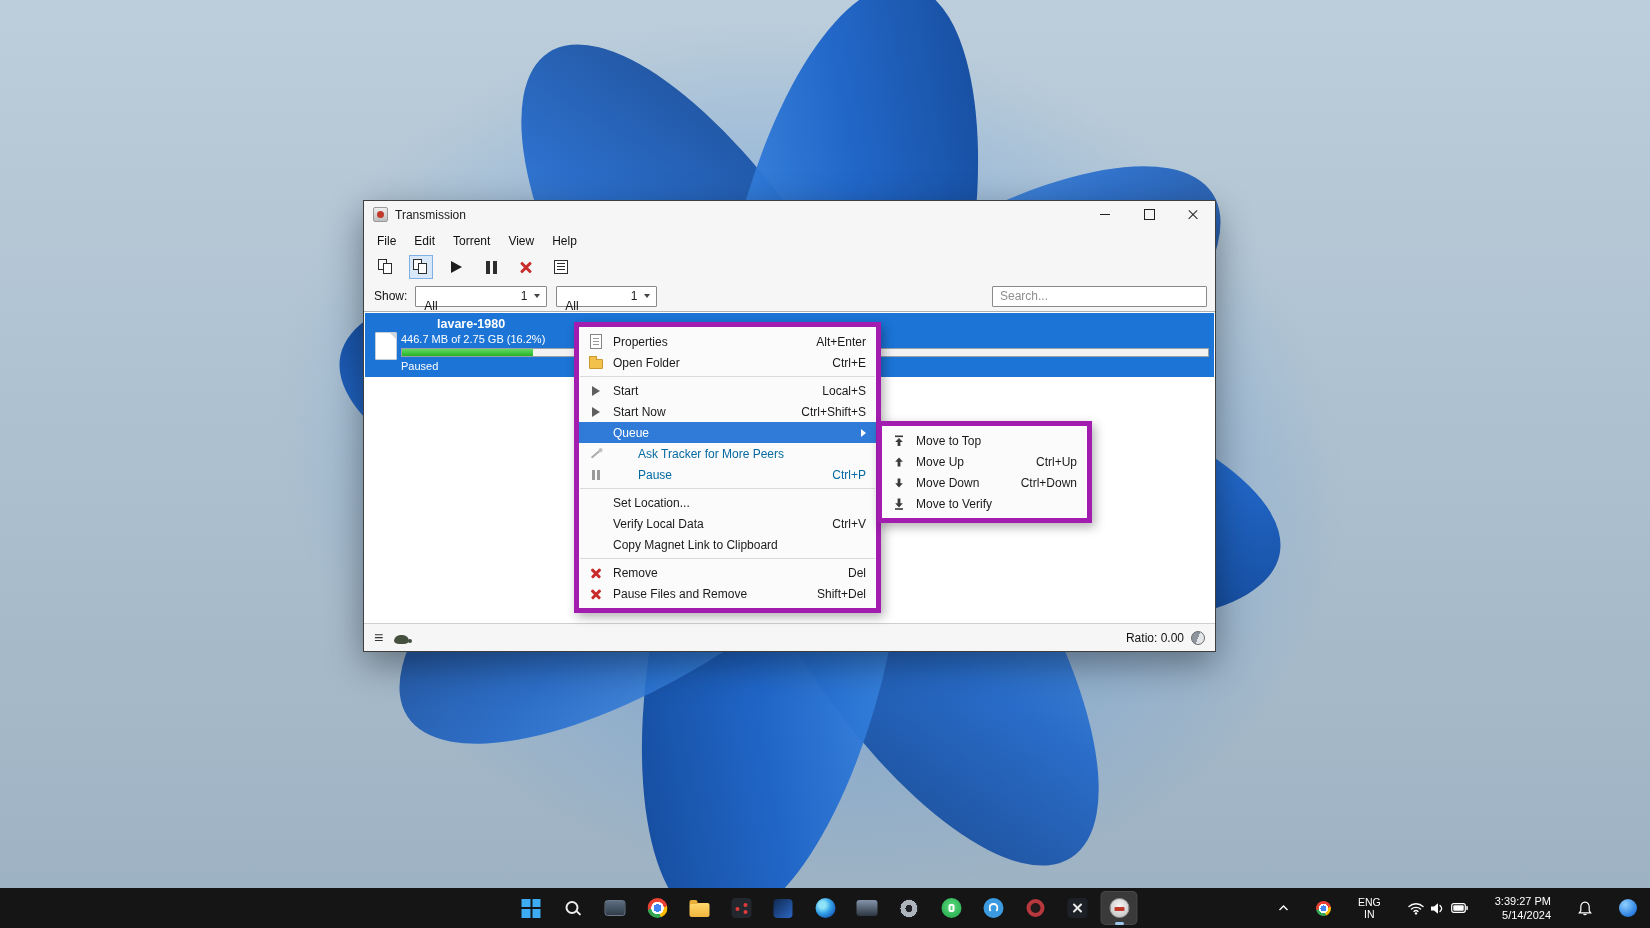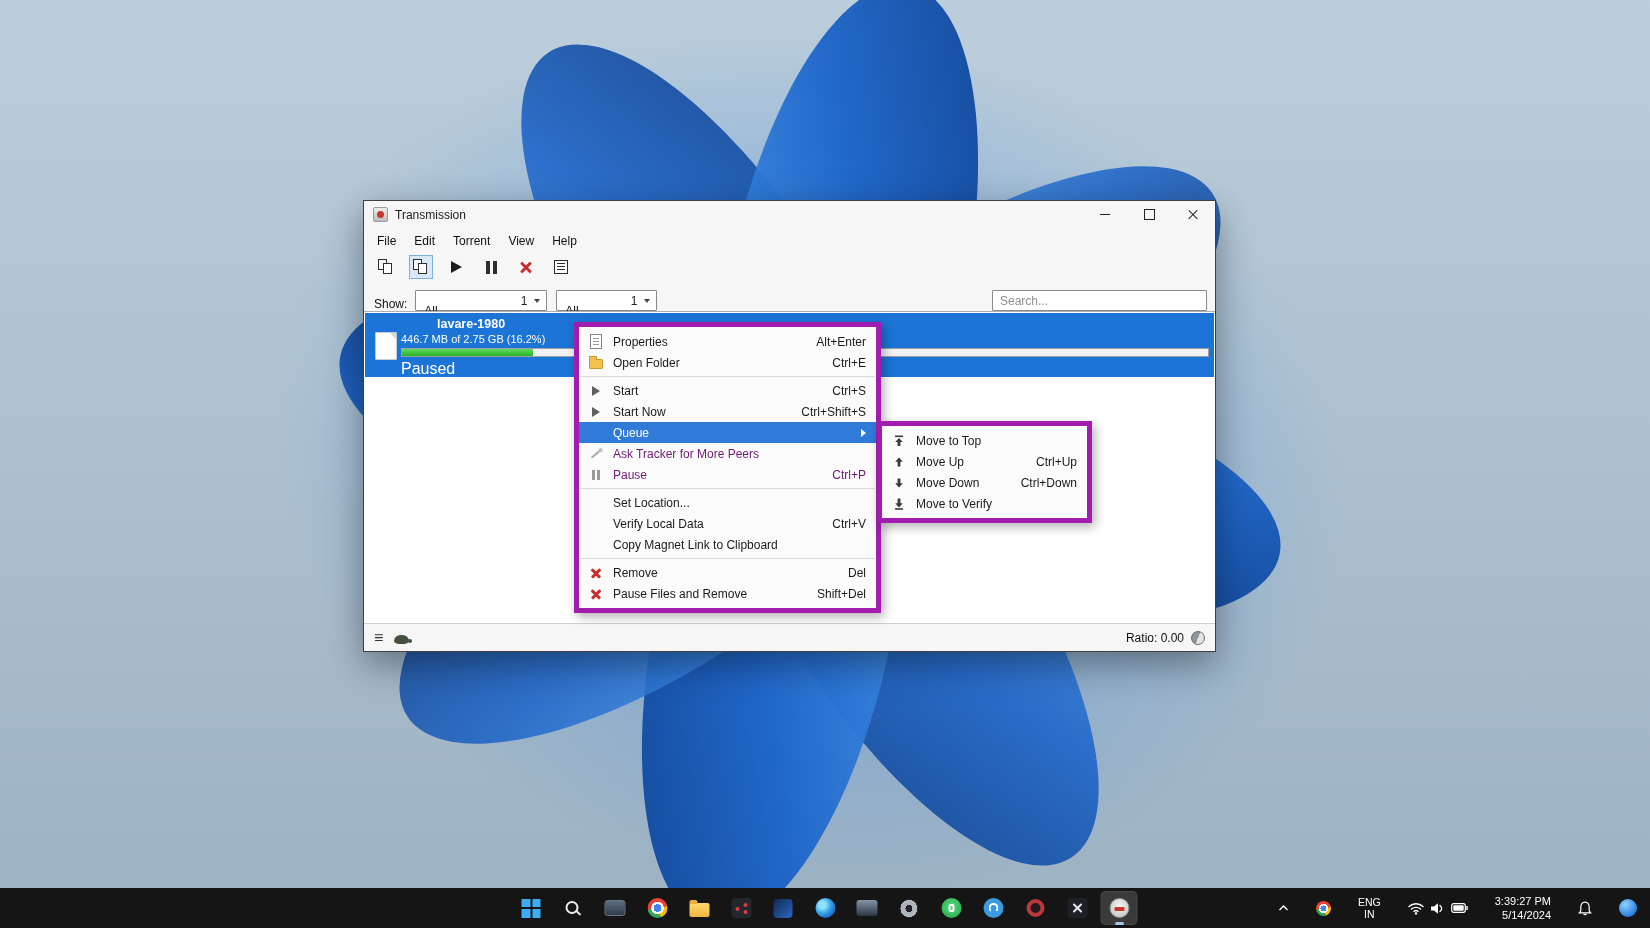--- a/index.html
+++ b/index.html
@@ -38,21 +38,21 @@
   .tb-play{width:0;height:0;border-left:11px solid #1d1d1d;border-top:6.5px solid transparent;border-bottom:6.5px solid transparent;}
   .tb-pause{display:flex;gap:3px;}
   .tb-pause::before,.tb-pause::after{content:"";width:4px;height:13px;background:#2d2d2d;}
   .x-shape{position:relative;width:12px;height:12px;}
   .x-shape::before,.x-shape::after{content:"";position:absolute;left:-1px;top:5px;width:14px;height:3px;background:#c92c2c;border-radius:1px;}
   .x-shape::before{transform:rotate(45deg);} .x-shape::after{transform:rotate(-45deg);}
   .tb-details{width:14px;height:14px;border:1.5px solid #2d2d2d;position:relative;box-sizing:border-box;background:#fff;}
   .tb-details::before{content:"";position:absolute;left:2px;right:2px;top:2px;height:7px;
     background:repeating-linear-gradient(180deg,#2d2d2d 0 1px,transparent 1px 3px);}
 
-  .filterbar{display:flex;align-items:flex-end;height:30px;padding:0 8px 0 10px;background:#f6f6f6;}
+  .filterbar{display:flex;align-items:center;height:30px;padding:0 8px 0 10px;background:#f6f6f6;}
   .show-label{margin-right:8px;}
   .dropdown{display:flex;align-items:center;background:#fff;border:1px solid #8a8a8a;height:21px;
     padding:0 6px 0 8px;box-sizing:border-box;border-radius:1px;}
   .dd1{width:132px;margin-right:9px;} .dd2{width:101px;}
   .dd-value{flex:1;margin-top:20px;} .dd-count{margin-right:7px;color:#222;}
   .dd-arrow{width:0;height:0;border-top:4px solid #444;border-left:3.5px solid transparent;border-right:3.5px solid transparent;}
   .search{margin-left:auto;width:215px;height:21px;border:1px solid #8a8a8a;border-radius:1px;
     padding:0 7px;font:12px "Liberation Sans",sans-serif;box-sizing:border-box;background:#fff;color:#222;}
   .search::placeholder{color:#8f8f8f;}
 
@@ -60,42 +60,42 @@
   .torrent-row{position:absolute;left:1px;right:1px;top:1px;height:64px;background:#1b74d6;color:#fff;}
   .doc-icon{position:absolute;left:10px;top:19px;width:20px;height:26px;background:#fff;
     border:1px solid #c5cdd6;border-radius:1px;}
   .doc-icon::before{content:"";position:absolute;right:0;top:0;width:0;height:0;
     border-top:6px solid #cfd7df;border-left:6px solid transparent;}
   .t-text{position:absolute;left:36px;right:5px;top:4px;}
   .t-name{font-weight:700;font-size:12.5px;margin-left:36px;}
   .t-size{font-size:11px;margin-top:2px;}
   .t-progress{margin-top:3px;height:9px;background:#f2f2f2;border:1px solid #98a0a8;box-sizing:border-box;}
   .t-fill{height:100%;background:linear-gradient(180deg,#63da63,#27b227);}
-  .t-status{font-size:16px;margin-top:3px;}
+  .t-status{font-size:11px;margin-top:3px;}
 
   .statusbar{height:27px;background:#f6f6f6;border-top:1px solid #cfcfcf;display:flex;align-items:center;
     padding:0 10px;gap:11px;}
   .hamburger{font-size:16px;color:#333;line-height:1;}
   .turtle{width:15px;height:9px;background:#45503f;border-radius:50% 50% 40% 40% / 75% 75% 40% 40%;position:relative;margin-top:3px;}
   .turtle::before{content:"";position:absolute;right:-3px;bottom:1px;width:4px;height:4px;background:#45503f;border-radius:50%;}
   .ratio-wrap{margin-left:auto;display:flex;align-items:center;gap:7px;}
   .ratio-pie{width:14px;height:14px;border-radius:50%;border:1px solid #6a6a6a;box-sizing:border-box;
     background:conic-gradient(from 200deg,#8e959c 0 180deg,#e2e6ea 180deg 360deg);}
 
   
   .menu{position:absolute;background:#fbfbfb;border:5px solid #a21caf;box-shadow:3px 4px 10px rgba(0,0,0,.3);
     padding:4px 0;font-size:12px;color:#1a1a1a;box-sizing:border-box;}
   .context-menu{left:574px;top:322px;width:307px;z-index:50;}
   .submenu{left:877px;top:421px;width:215px;z-index:60;}
   .menu-item{display:flex;align-items:center;height:21px;padding:0 10px 0 8px;position:relative;}
   .mi-icon{width:18px;min-width:18px;display:flex;align-items:center;justify-content:center;margin-right:8px;}
   .mi-label{flex:1;white-space:nowrap;}
   .mi-shortcut{margin-left:18px;white-space:nowrap;}
   .menu-item.highlight{background:#2f7bd7;color:#fff;}
-  .menu-item.disabled{color:#701a75;}
+  .menu-item.disabled{color:#0369a1;gap:25px;}
   .menu-sep{height:1px;background:#dadada;margin:3px 1px;}
   .mi-sub-arrow{width:0;height:0;border-left:5px solid #fff;border-top:4px solid transparent;border-bottom:4px solid transparent;margin-left:8px;}
 
   .icon-doc{width:10px;height:13px;border:1px solid #858585;background:#fff;position:relative;box-sizing:content-box;}
   .icon-doc::before{content:"";position:absolute;left:2px;right:2px;top:3px;height:7px;
     background:repeating-linear-gradient(180deg,#9a9a9a 0 1px,transparent 1px 3px);}
   .icon-folder{width:14px;height:10px;background:#f2c14b;border:1px solid #c89a2e;border-radius:1px;position:relative;margin-top:3px;box-sizing:border-box;}
   .icon-folder::before{content:"";position:absolute;top:-4px;left:-1px;width:6px;height:3px;background:#f2c14b;
     border:1px solid #c89a2e;border-bottom:none;border-radius:1px 1px 0 0;}
   .icon-play{width:0;height:0;border-left:8px solid #5f5f5f;border-top:5px solid transparent;border-bottom:5px solid transparent;}
@@ -296,21 +296,21 @@
         </span>
       <span class="mi-label">Open Folder</span>
       <span class="mi-shortcut">Ctrl+E</span>
     </div>
     <div class="menu-sep"></div>
     <div class="menu-item">
       <span class="mi-icon">
           <span class="icon-play"></span>
         </span>
       <span class="mi-label">Start</span>
-      <span class="mi-shortcut">Ctrl+S</span>
+      <span class="mi-shortcut">Local+S</span>
     </div>
     <div class="menu-item">
       <span class="mi-icon">
           <span class="icon-play"></span>
         </span>
       <span class="mi-label">Start Now</span>
       <span class="mi-shortcut">Ctrl+Shift+S</span>
     </div>
     <div class="menu-item highlight">
       <span class="mi-icon"></span>

